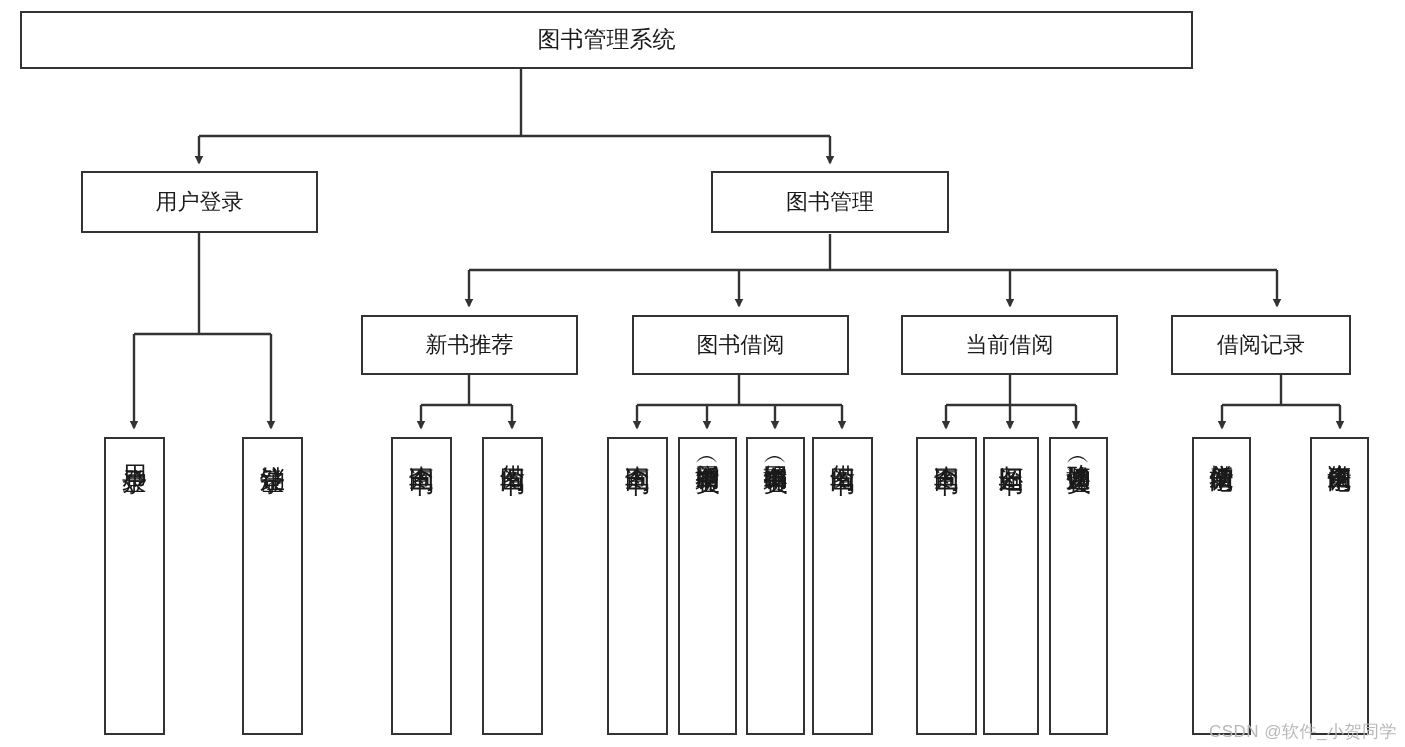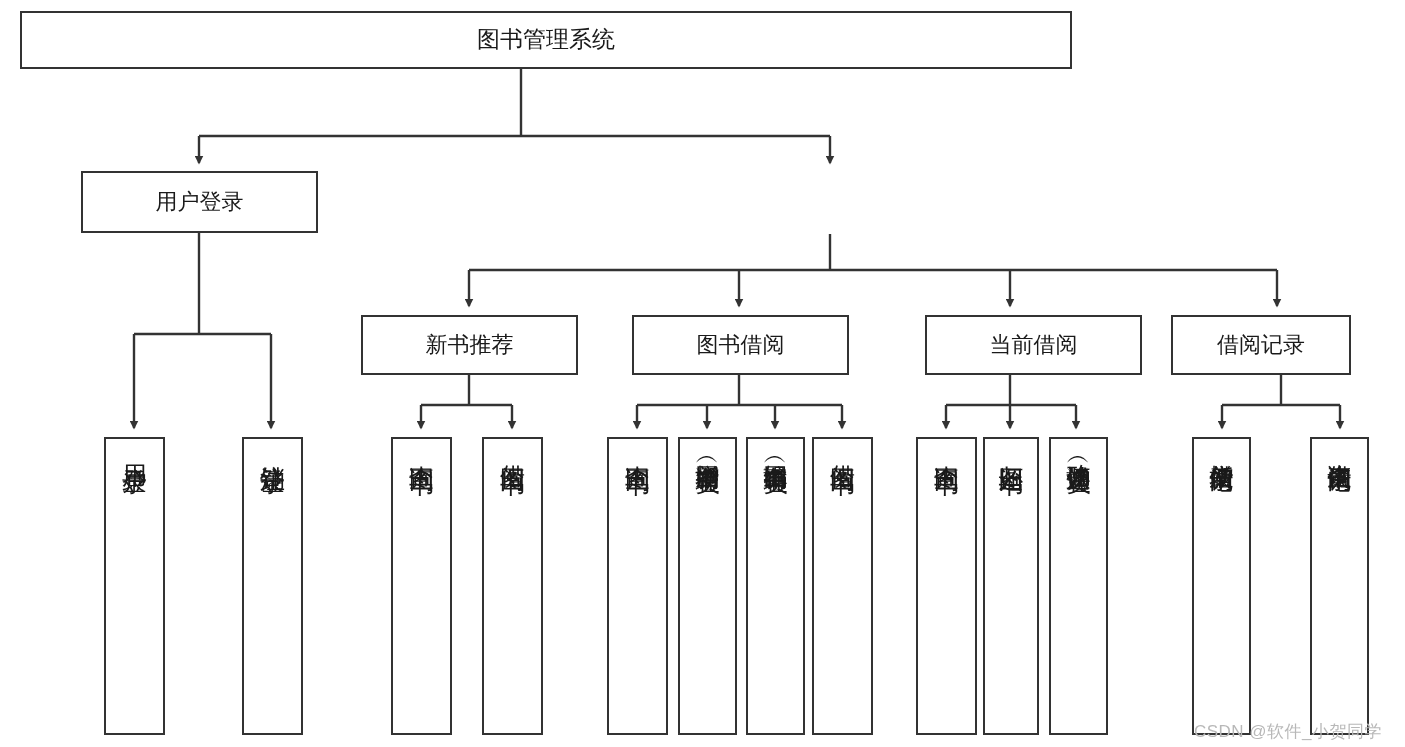--- a/index.html
+++ b/index.html
@@ -59,21 +59,21 @@
     font-size: 25px;
     letter-spacing: 2px;
     line-height: 1;
   }
   .node.vertical.tall-text .node-label {
     font-size: 24px;
     letter-spacing: 1px;
   }
   #watermark {
     position: absolute;
-    right: 23px;
+    right: 8px;
     bottom: 4px;
     font-size: 17px;
     color: #b8b8b8;
     white-space: nowrap;
     letter-spacing: 0.5px;
   }
 </style>
 </head>
 <body>
 
@@ -122,38 +122,41 @@
       <path d="M1010,405 L1010,428" marker-end="url(#arrowhead)"></path>
       <path d="M1076,405 L1076,428" marker-end="url(#arrowhead)"></path>
 
       <path d="M1281,375 L1281,405"></path>
       <path d="M1222,405 L1340,405"></path>
       <path d="M1222,405 L1222,428" marker-end="url(#arrowhead)"></path>
       <path d="M1340,405 L1340,428" marker-end="url(#arrowhead)"></path>
     </g>
   </svg>
 
-  <div class="node root horizontal" style="left:20px; top:11px; width:1052px; height:58px;">
+  <div class="node root horizontal" style="left:20px; top:11px; width:1173px; height:58px;">
     <span class="node-label">图书管理系统</span>
   </div>
 
   <div class="node horizontal" style="left:81px; top:171px; width:237px; height:62px;">
     <span class="node-label">用户登录</span>
   </div>
 
+  <div class="node horizontal" style="left:711px; top:171px; width:238px; height:62px;">
+    <span class="node-label">图书管理</span>
+  </div>
 
   <div class="node horizontal" style="left:361px; top:315px; width:217px; height:60px;">
     <span class="node-label">新书推荐</span>
   </div>
 
   <div class="node horizontal" style="left:632px; top:315px; width:217px; height:60px;align-items:center;">
     <span class="node-label">图书借阅</span>
   </div>
 
-  <div class="node horizontal" style="left:901px; top:315px; width:217px; height:60px;margin-left:24px;">
+  <div class="node horizontal" style="left:901px; top:315px; width:217px; height:60px;">
     <span class="node-label">当前借阅</span>
   </div>
 
   <div class="node horizontal" style="left:1171px; top:315px; width:180px; height:60px;">
     <span class="node-label">借阅记录</span>
   </div>
 
   <div class="node vertical" style="left:104px; top:437px; width:61px; height:298px;">
     <span class="node-label">用户登录</span>
   </div>

